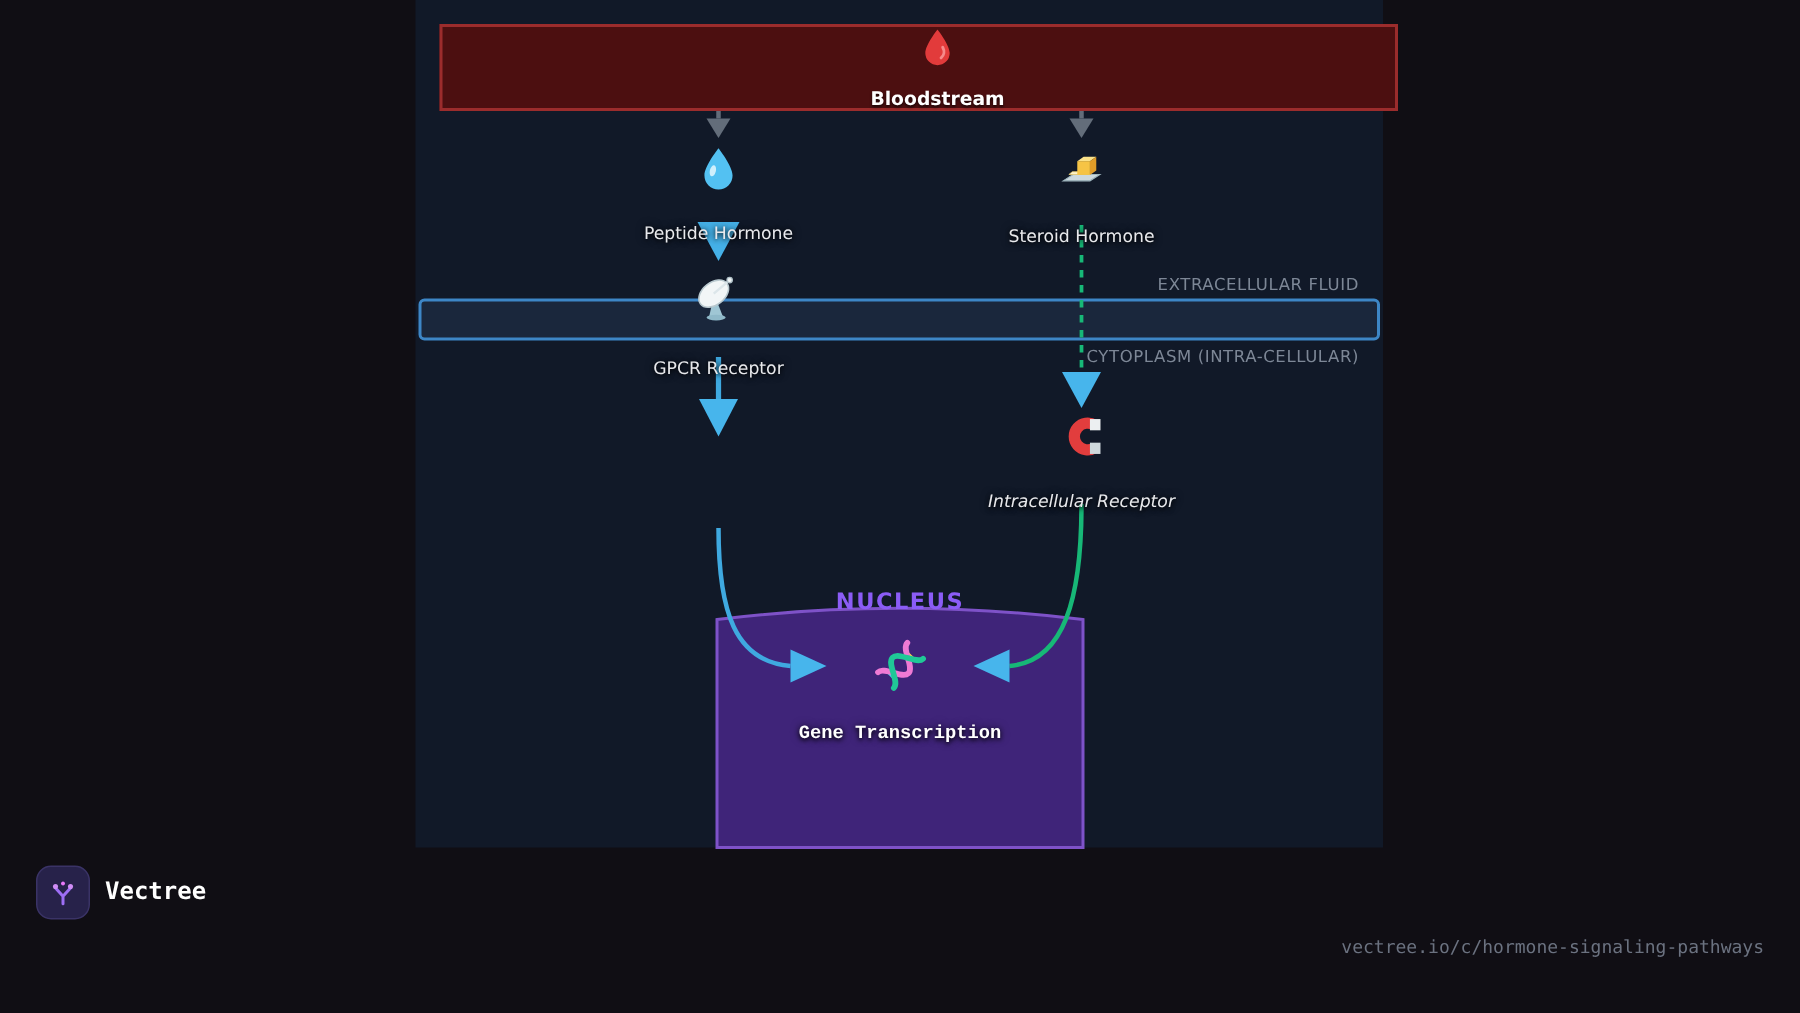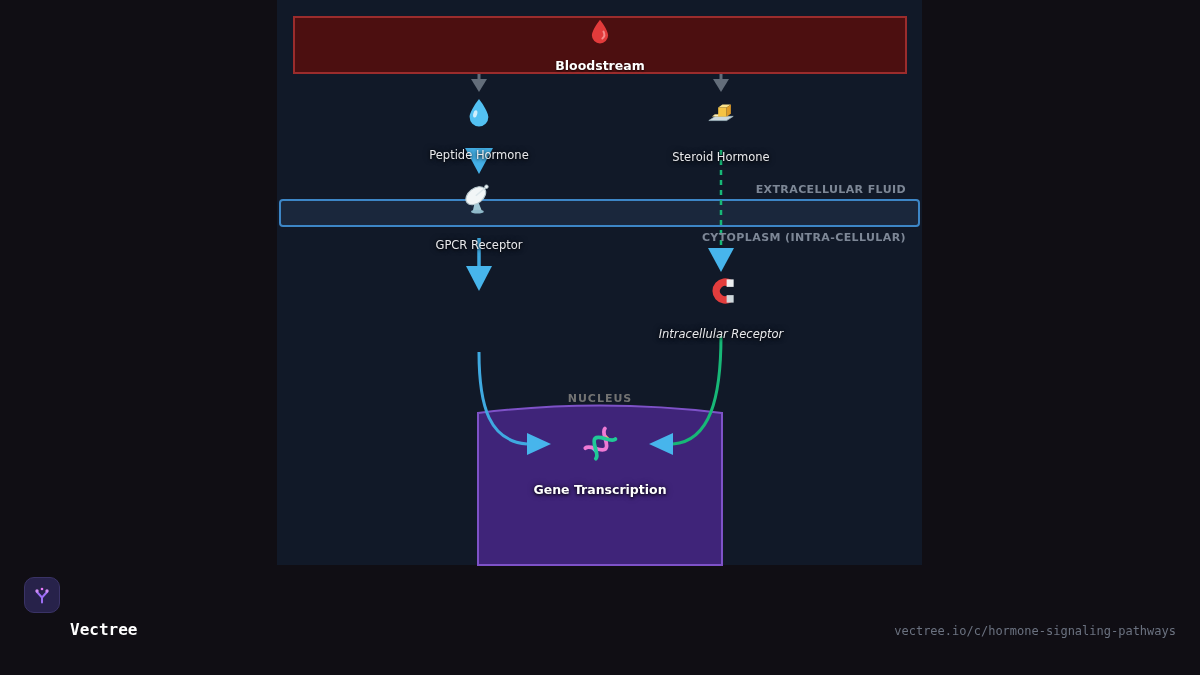--- a/index.html
+++ b/index.html
@@ -4,36 +4,36 @@
 <style>
   html,body{margin:0;padding:0;background:#100e14;}
   .stage{position:relative;width:1200px;height:675px;background:#100e14;overflow:hidden;
          font-family:"DejaVu Sans","Liberation Sans",sans-serif;}
   
   .panel{position:absolute;left:277px;top:0;width:645px;height:565px;background:#111928;}
   .panel svg.connectors{position:absolute;left:0;top:0;width:645px;height:565px;overflow:visible;}
   
   .bloodstream{position:absolute;left:16px;top:16px;width:610px;height:54px;
     background:#4c0f10;border:2px solid #9b2c2c;display:flex;flex-direction:column;
-    align-items:center;justify-content:center;gap:14px;z-index:3;}
+    align-items:center;justify-content:center;gap:14px;z-index:3;padding-left:25px;}
   .bloodstream .cap{font-size:12.5px;font-weight:bold;color:#ffffff;text-shadow:0 1px 2px rgba(0,0,0,.7);}
   
   .node{position:absolute;display:flex;flex-direction:column;align-items:center;gap:21px;z-index:4;}
   .node-label{font-size:11.5px;color:#e8e9ec;text-shadow:0 1px 3px rgba(0,0,0,.85),0 0 6px rgba(0,0,0,.6);white-space:nowrap;}
   .node-label.strong{font-weight:bold;font-size:12.5px;color:#ffffff;}
-  .zone-label{position:absolute;right:16px;font-size:11px;font-weight:bold;color:#7d8796;
+  .zone-label{position:absolute;right:16px;font-size:11px;font-weight:normal;color:#7d8796;
     letter-spacing:.4px;z-index:2;white-space:nowrap;}
   .nucleus-label{position:absolute;left:243px;top:392px;width:160px;text-align:center;
-    font-size:11px;font-weight:bold;letter-spacing:1px;color:#737373;z-index:2;}
+    font-size:15px;font-weight:bold;letter-spacing:1px;color:#8b5cf6;z-index:2;}
   .icon-wrap{line-height:0;}
   
   .logo-badge{position:absolute;left:24px;top:577px;width:34px;height:34px;border-radius:10px;
     background:#27224a;border:1px solid #3a3366;display:flex;align-items:center;justify-content:center;z-index:5;}
   .brand-name{position:absolute;left:70px;top:584px;font-family:"DejaVu Sans Mono","Liberation Mono",monospace;
-    font-weight:bold;font-size:16px;color:#ffffff;z-index:5;margin-top:36px;}
+    font-weight:bold;font-size:16px;color:#ffffff;z-index:5;}
   .footer-title{position:absolute;left:23px;top:612px;font-family:"DejaVu Sans Mono","Liberation Mono",monospace;
     font-weight:bold;font-size:37px;color:#f5f5f5;white-space:nowrap;z-index:5;}
   .footer-url{position:absolute;right:24px;top:624px;font-family:"DejaVu Sans Mono","Liberation Mono",monospace;
     font-size:12px;color:#6b7280;z-index:5;}
 </style>
 </head>
 <body>
 
 <div class="stage">
 
@@ -138,21 +138,21 @@
       <span class="icon-wrap">
         <svg width="30" height="30" viewBox="0 0 32 32" overflow="visible">
           <path d="M25.5 8 A 9.5 9.5 0 1 0 25.5 24" fill="none" stroke="#e23d3d" stroke-width="8"></path>
           <rect x="22" y="3.6" width="7.5" height="8" fill="#eceff1"></rect>
           <rect x="22" y="20.4" width="7.5" height="8" fill="#cfd8dc"></rect>
         </svg>
       </span>
       <span class="node-label">Intracellular Receptor</span>
     </div>
 
-    <div class="node" style="left:243px;top:427px;width:160px;">
+    <div class="node" style="left:243px;top:427px;width:160px;font-family:Liberation Mono, monospace;">
       <span class="icon-wrap">
         <svg width="34" height="34" viewBox="0 0 32 32" overflow="visible">
           <g transform="rotate(45 16 16)">
             <line x1="11.5" y1="7" x2="20.5" y2="7" stroke="#ffd54f" stroke-width="2"></line>
             <line x1="11.5" y1="24" x2="20.5" y2="24" stroke="#4dd0e1" stroke-width="2"></line>
             <path d="M9 2.5 C 9 8 23 10 23 15.5 C 23 21 9 23 9 28.5" fill="none" stroke="#ef7ad4" stroke-width="3.6" stroke-linecap="round"></path>
             <path d="M23 2.5 C 23 8 9 10 9 15.5 C 9 21 23 23 23 28.5" fill="none" stroke="#20c997" stroke-width="3.6" stroke-linecap="round"></path>
           </g>
         </svg>
       </span>

